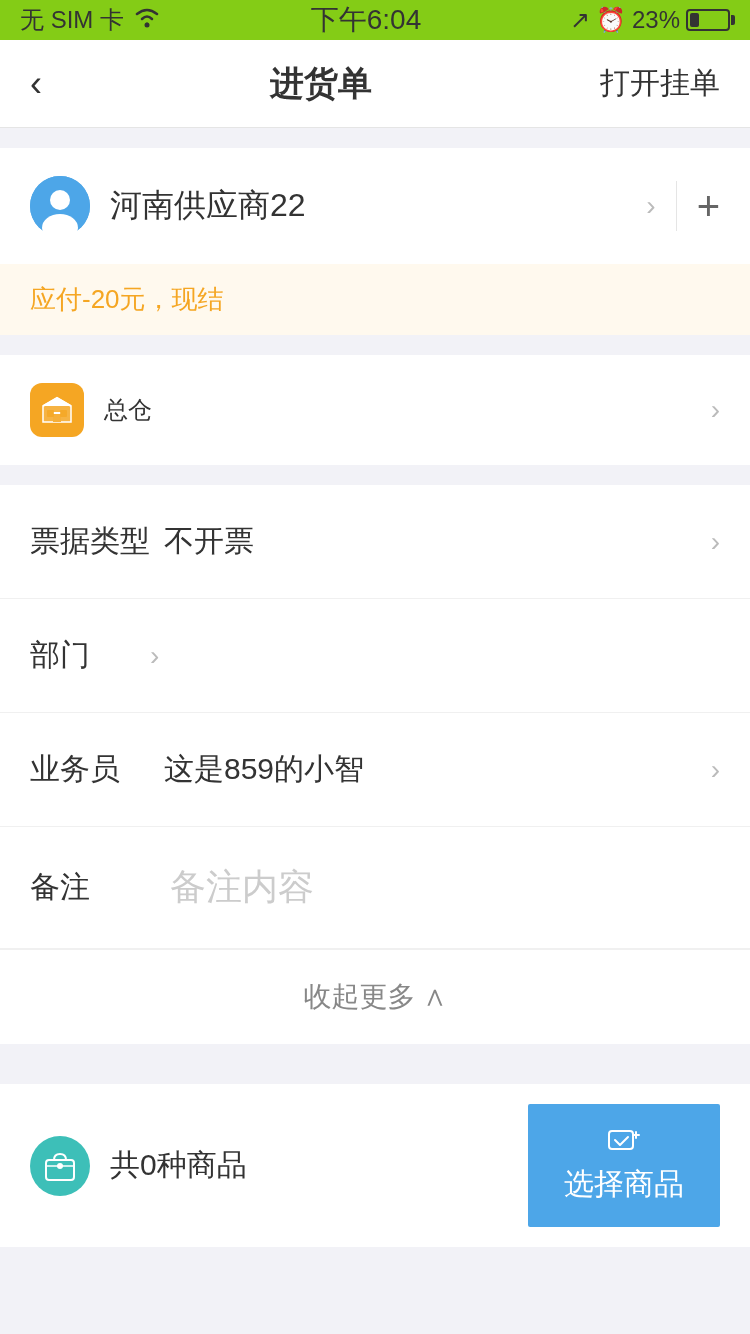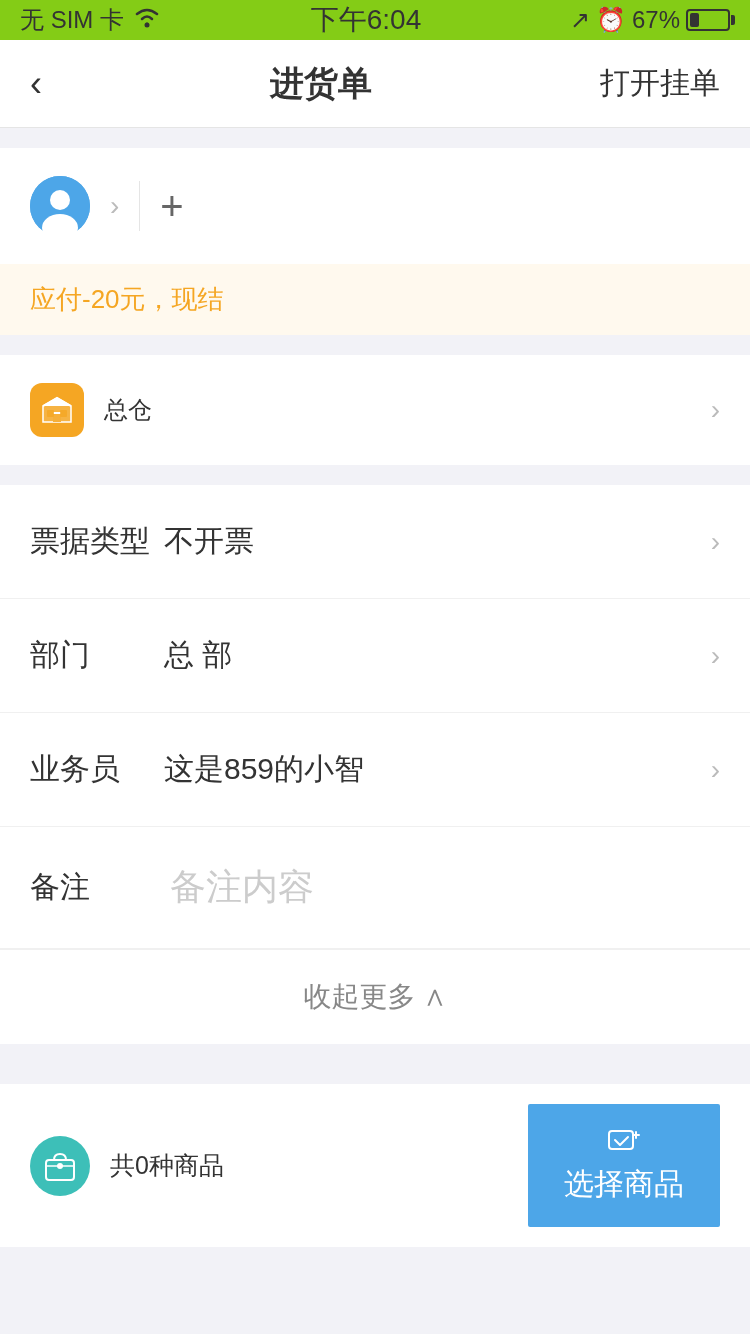--- a/index.html
+++ b/index.html
@@ -157,21 +157,21 @@
       display: flex;
       align-items: center;
       padding: 20px 30px;
       margin-top: 20px;
     }
     .product-icon {
       width: 60px; height: 60px; border-radius: 50%; background: #3dbfb8;
       display: flex; align-items: center; justify-content: center;
       margin-right: 20px; flex-shrink: 0;
     }
-    .product-count { flex: 1; font-size: 25px; color: #333; }
+    .product-count { flex: 1; font-size: 30px; color: #333; }
     .select-btn {
       background: #4da6e8;
       color: #fff;
       border: none;
       border-radius: 2px;
       padding: 22px 36px;
       font-size: 30px;
       cursor: pointer;
       display: flex;
       align-items: center;
@@ -198,21 +198,21 @@
         <path d="M10 13 Q15 8 20 13" stroke="#333" stroke-width="2.5" fill="none" stroke-linecap="round"></path>
         <path d="M5 8 Q15 0 25 8" stroke="#333" stroke-width="2.5" fill="none" stroke-linecap="round"></path>
         <circle cx="15" cy="19" r="2.5" fill="#333"></circle>
       </svg>
     </span>
   </div>
   <div class="status-center">下午6:04</div>
   <div class="status-right">
     <span>↗</span>
     <span>⏰</span>
-    <span>67%</span>
+    <span>23%</span>
     <div class="battery-icon">
       <div class="battery-fill"></div>
     </div>
   </div>
 </div>
 
 <div class="nav-bar">
   <span class="nav-back">‹</span>
   <span class="nav-title">进货单</span>
   <span class="nav-action">打开挂单</span>
@@ -222,20 +222,21 @@
 
 <div class="card">
   <div class="supplier-row">
     <div class="supplier-avatar">
       <svg width="60" height="60" viewBox="0 0 60 60">
         <circle cx="30" cy="30" r="30" fill="#4da6e8"></circle>
         <circle cx="30" cy="24" r="10" fill="#fff"></circle>
         <ellipse cx="30" cy="52" rx="18" ry="14" fill="#fff"></ellipse>
       </svg>
     </div>
+    <span class="supplier-name">河南供应商22</span>
     <span class="supplier-arrow row-arrow">›</span>
     <div class="divider-v"></div>
     <span class="supplier-add">+</span>
   </div>
 
   <div class="notice-bar">
     <span>应付-20元，现结</span>
   </div>
 </div>
 
@@ -265,21 +266,20 @@
 <div class="form-section">
 
   <div class="form-row">
     <span class="form-label">票据类型</span>
     <span class="form-value">不开票</span>
     <span class="row-arrow">›</span>
   </div>
 
   <div class="form-row">
     <span class="form-label">部门</span>
-    <span class="form-value">总 部</span>
     <span class="row-arrow">›</span>
   </div>
 
   <div class="form-row">
     <span class="form-label">业务员</span>
     <span class="form-value">这是859的小智</span>
     <span class="row-arrow">›</span>
   </div>
 
   <div class="form-row">

